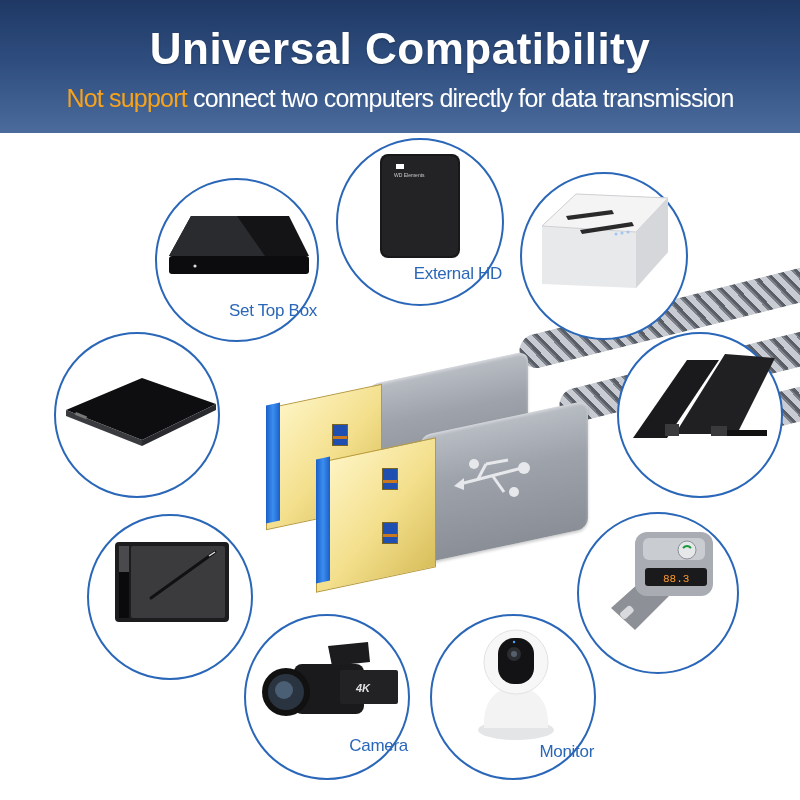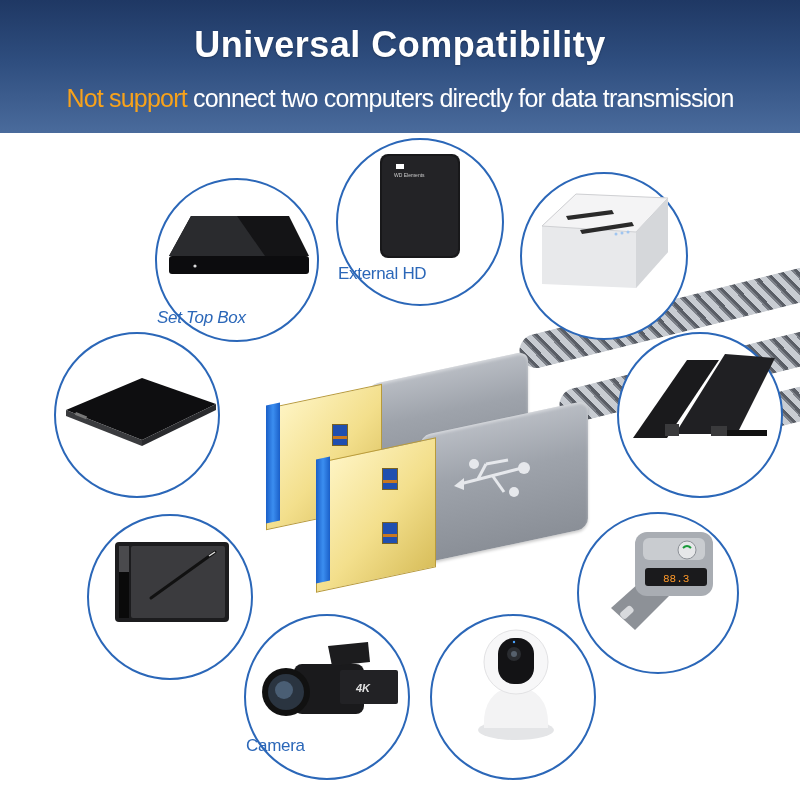--- a/index.html
+++ b/index.html
@@ -5,21 +5,21 @@
   * { box-sizing: border-box; margin: 0; padding: 0; }
   html, body { width: 800px; height: 800px; overflow: hidden; background: #ffffff; }
   body { position: relative; font-family: "Liberation Sans", sans-serif; }
 
   .header {
     position: absolute; left: 0; top: 0; width: 800px; height: 133px;
     background: linear-gradient(to bottom, #1f3864 0%, #2e4d7e 45%, #4a6b9c 100%);
   }
   .header-title {
     position: absolute; left: 0; top: 24px; width: 800px; text-align: center;
-    color: #ffffff; font-weight: bold; font-size: 36px; letter-spacing: 0.5px;
+    color: #ffffff; font-weight: bold; font-size: 44px; letter-spacing: 0.5px;
     text-shadow: 0 1px 2px rgba(0,0,0,0.3);
   }
   .header-sub {
     position: absolute; left: 0; top: 84px; width: 800px; text-align: center;
     color: #ffffff; font-size: 25px; letter-spacing: -0.8px; white-space: nowrap;
   }
   .header-sub .warn { color: #f7a21b; }
 
   
   .cable {
@@ -51,21 +51,21 @@
     background: linear-gradient(to bottom, #1f4fb0 0%, #1f4fb0 55%, #c9781f 55%, #c9781f 70%, #1f4fb0 70%);
     border: 1px solid #7a6220;
   }
   .plug .usb-symbol { position: absolute; }
 
   
   .device {
     position: absolute; border: 2.5px solid #2b67b8; border-radius: 50%; background: #ffffff;
   }
   .device .label {
-    position: absolute; left: 0; width: 100%; text-align: left; color: #2b67b8;
+    position: absolute; left: 0; width: 100%; text-align: right; color: #2b67b8;
     font-size: 17px; letter-spacing: -0.3px; white-space: nowrap;
   }
   .device svg { position: absolute; }
 </style>
 </head>
 <body>
 
 <div class="header">
   <div class="header-title">Universal Compatibility</div>
   <div class="header-sub"><span class="warn">Not support</span><span> connect two computers directly for data transmission</span></div>
@@ -75,21 +75,21 @@
 <div class="cable" style="left:560px; top:392px; width:300px; transform: rotate(-14deg);"></div>
 <div class="cable" style="left:740px; top:402px; width:80px; transform: rotate(-14deg);"></div>
 
 <div class="device" style="left:155px; top:178px; width:164px; height:164px;">
   <svg style="left:8px; top:32px;" width="148" height="72" viewBox="0 0 148 72">
     <polygon points="26,4 124,4 144,44 4,44" fill="#141416"></polygon>
     <polygon points="26,4 72,4 100,44 4,44" fill="#2a2b2e"></polygon>
     <rect x="4" y="44" width="140" height="18" rx="3" fill="#0c0c0e"></rect>
     <circle cx="30" cy="54" r="1.6" fill="#dddddd"></circle>
   </svg>
-  <div class="label" style="top:128px;font-style:italic;">Set Top Box</div>
+  <div class="label" style="top:121px;">Set Top Box</div>
 </div>
 
 <div class="device" style="left:336px; top:138px; width:168px; height:168px;">
   <svg style="left:42px; top:14px;" width="80" height="104" viewBox="0 0 80 104">
     <rect x="0" y="0" width="80" height="104" rx="8" fill="#18181a"></rect>
     <rect x="2" y="2" width="76" height="100" rx="7" fill="#232326"></rect>
     <rect x="16" y="10" width="8" height="5" fill="#ffffff"></rect>
     <text x="14" y="23" font-size="5" fill="#cccccc" font-family="Liberation Sans, sans-serif">WD Elements</text>
   </svg>
   <div class="label" style="top:124px;">External HD</div>
@@ -169,20 +169,21 @@
 <div class="device" style="left:430px; top:614px; width:166px; height:166px;">
   <svg style="left:44px; top:12px;" width="80" height="114" viewBox="0 0 80 114">
     <ellipse cx="40" cy="102" rx="38" ry="10" fill="#e4e5e7"></ellipse>
     <path d="M8 100 Q6 62 40 58 Q74 62 72 100 Z" fill="#f3f3f4"></path>
     <circle cx="40" cy="34" r="32" fill="#f7f7f8" stroke="#e2e2e4"></circle>
     <rect x="22" y="10" width="36" height="46" rx="16" fill="#131315"></rect>
     <circle cx="38" cy="26" r="7" fill="#2a2c30"></circle>
     <circle cx="38" cy="26" r="3" fill="#56606c"></circle>
     <circle cx="38" cy="14" r="1.2" fill="#4aa3ff"></circle>
   </svg>
+  <div class="label" style="top:126px;">Monitor</div>
 </div>
 
 <div class="plug" style="left:0; top:0;">
   <div class="housing" style="left:368px; top:368px; width:160px; height:108px; transform: skewY(-12deg);"></div>
   <div class="metal" style="left:266px; top:396px; width:116px; height:122px; transform: skewY(-12deg);"></div>
   <div class="blue" style="left:266px; top:404px; height:118px; transform: skewY(-12deg);"></div>
   <div class="hole" style="left:332px; top:424px;"></div>
 </div>
 
 <div class="plug" style="left:0; top:0;">

